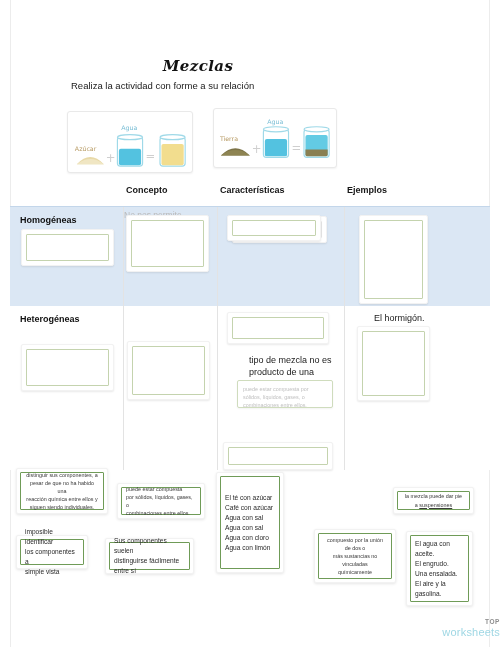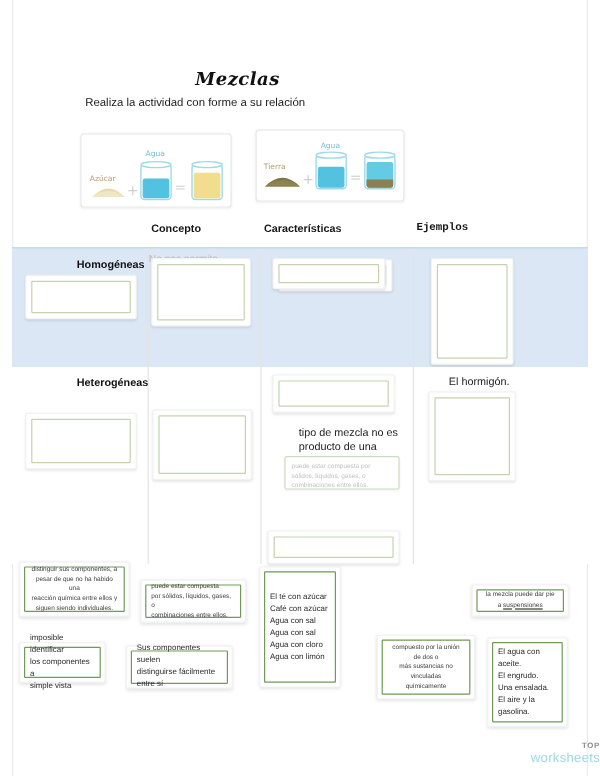--- a/index.html
+++ b/index.html
@@ -59,36 +59,36 @@
   .illu-svg { display:block; width:100%; height:100%; }
 
   
   #table { position: absolute; left: 10px; top: 185px; width: 480px; height: 285px; }
   .col-head {
     position: absolute; top: 0px;
     font-size: 9px; font-weight: bold; color: #161616;
   }
   #head-concepto { left: 116px; }
   #head-caract  { left: 210px; }
-  #head-ejemplos{ left: 337px; font-family: Liberation Mono, monospace; }
+  #head-ejemplos{ left: 337px; }
 
   #row-homo {
     position: absolute; left: 0px; top: 21px;
     width: 480px; height: 100px;
     background: #dbe7f4;
     border-top: 1px solid #c3d6ea;
   }
   #row-hetero {
     position: absolute; left: 0px; top: 121px;
     width: 480px; height: 164px;
     background: #ffffff;
   }
   .vline { position: absolute; top: 0; width: 1px; background: #e3e3e3; }
   .rowlabel {
-    position: absolute; font-size: 9px; font-weight: bold; color: #111; margin-left: 44px;
+    position: absolute; font-size: 9px; font-weight: bold; color: #111;
   }
 
   
   .slot {
     position: absolute;
     background: #ffffff;
     border: 1px solid #f2f2f2;
     border-radius: 2px;
     box-shadow: 0 1px 2px rgba(0,0,0,.09);
     padding: 4px;

